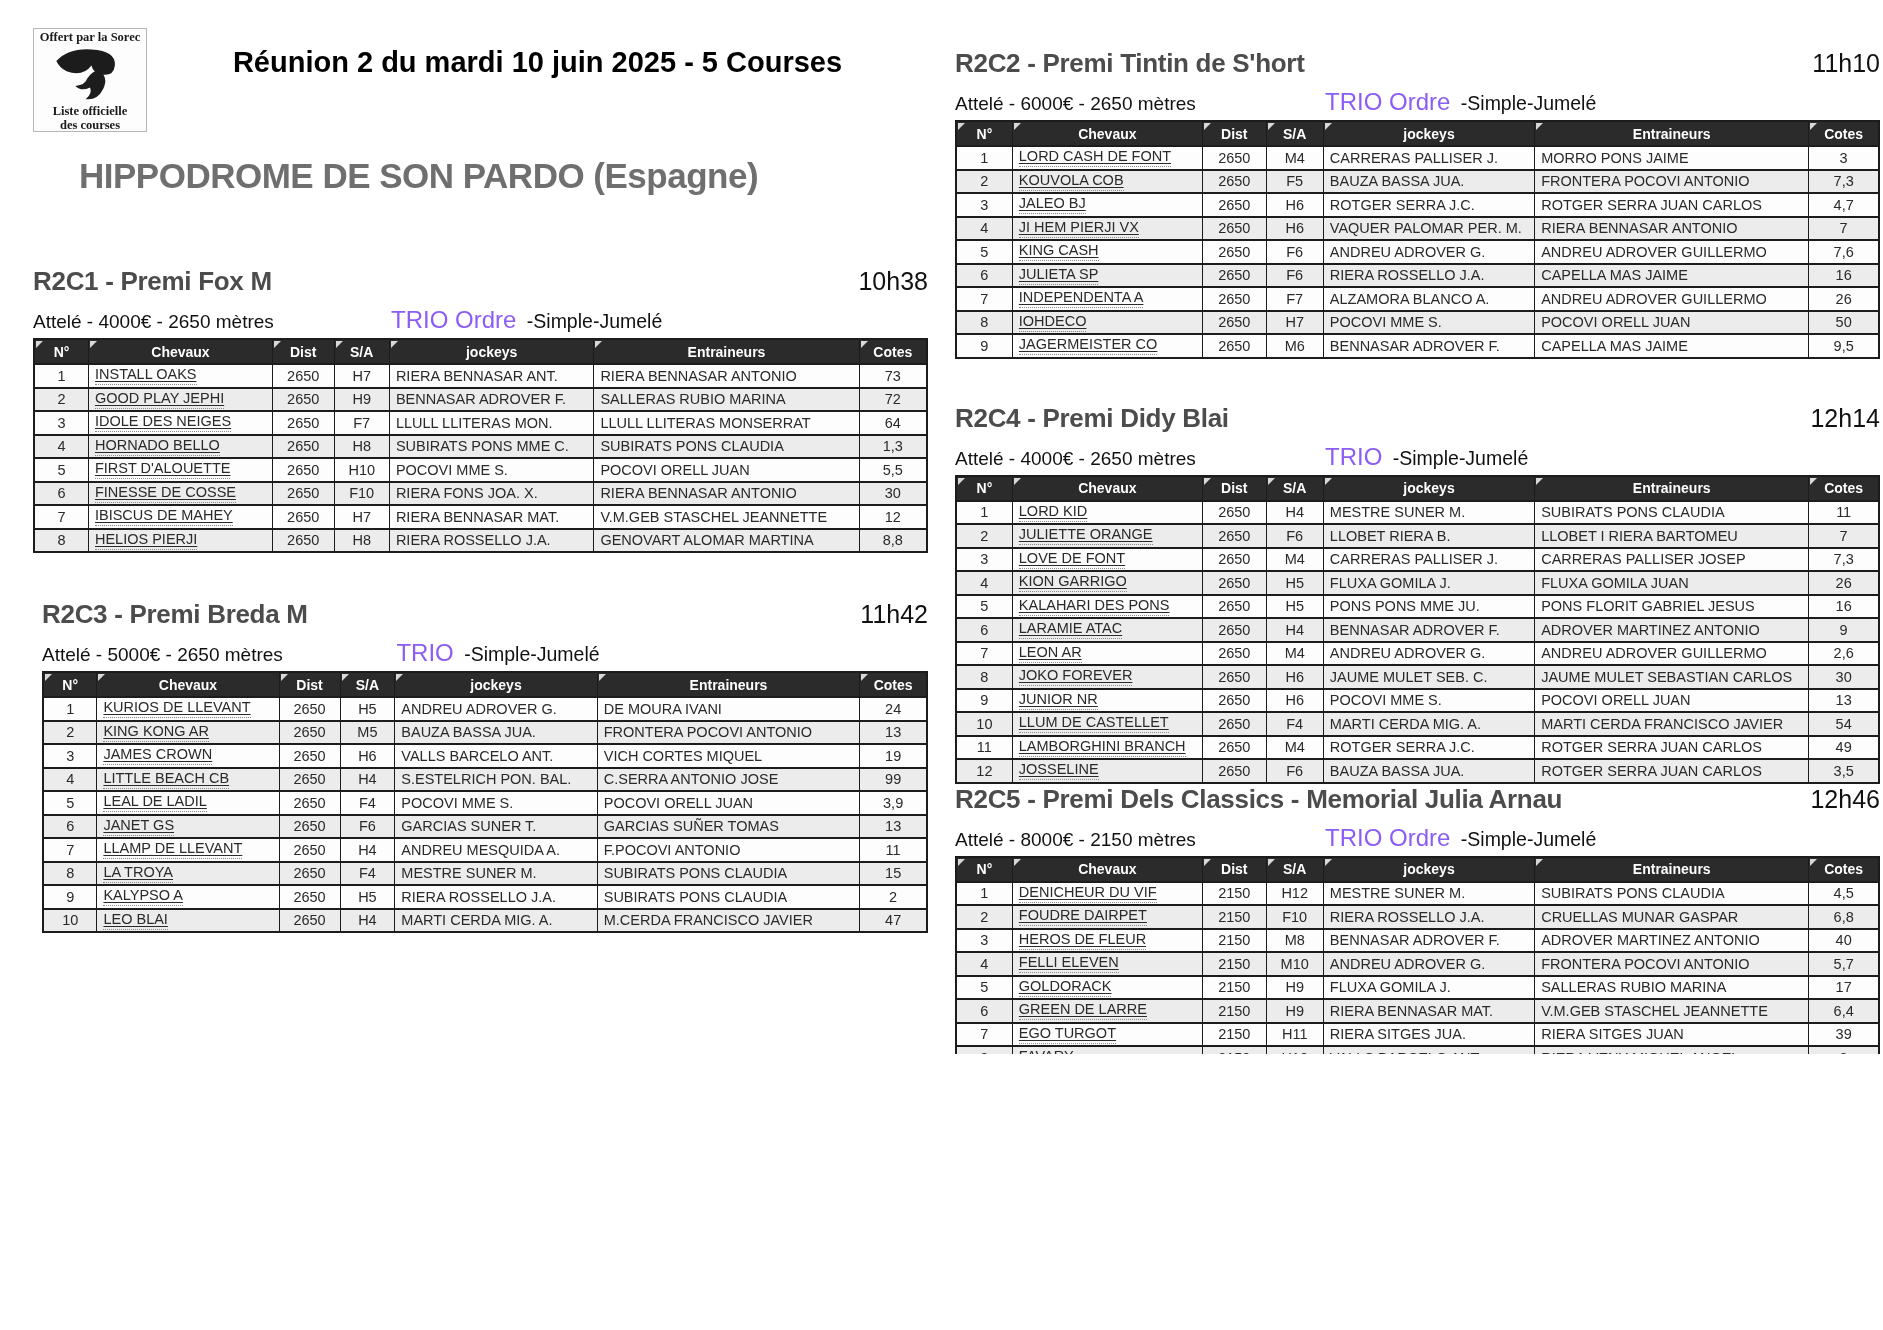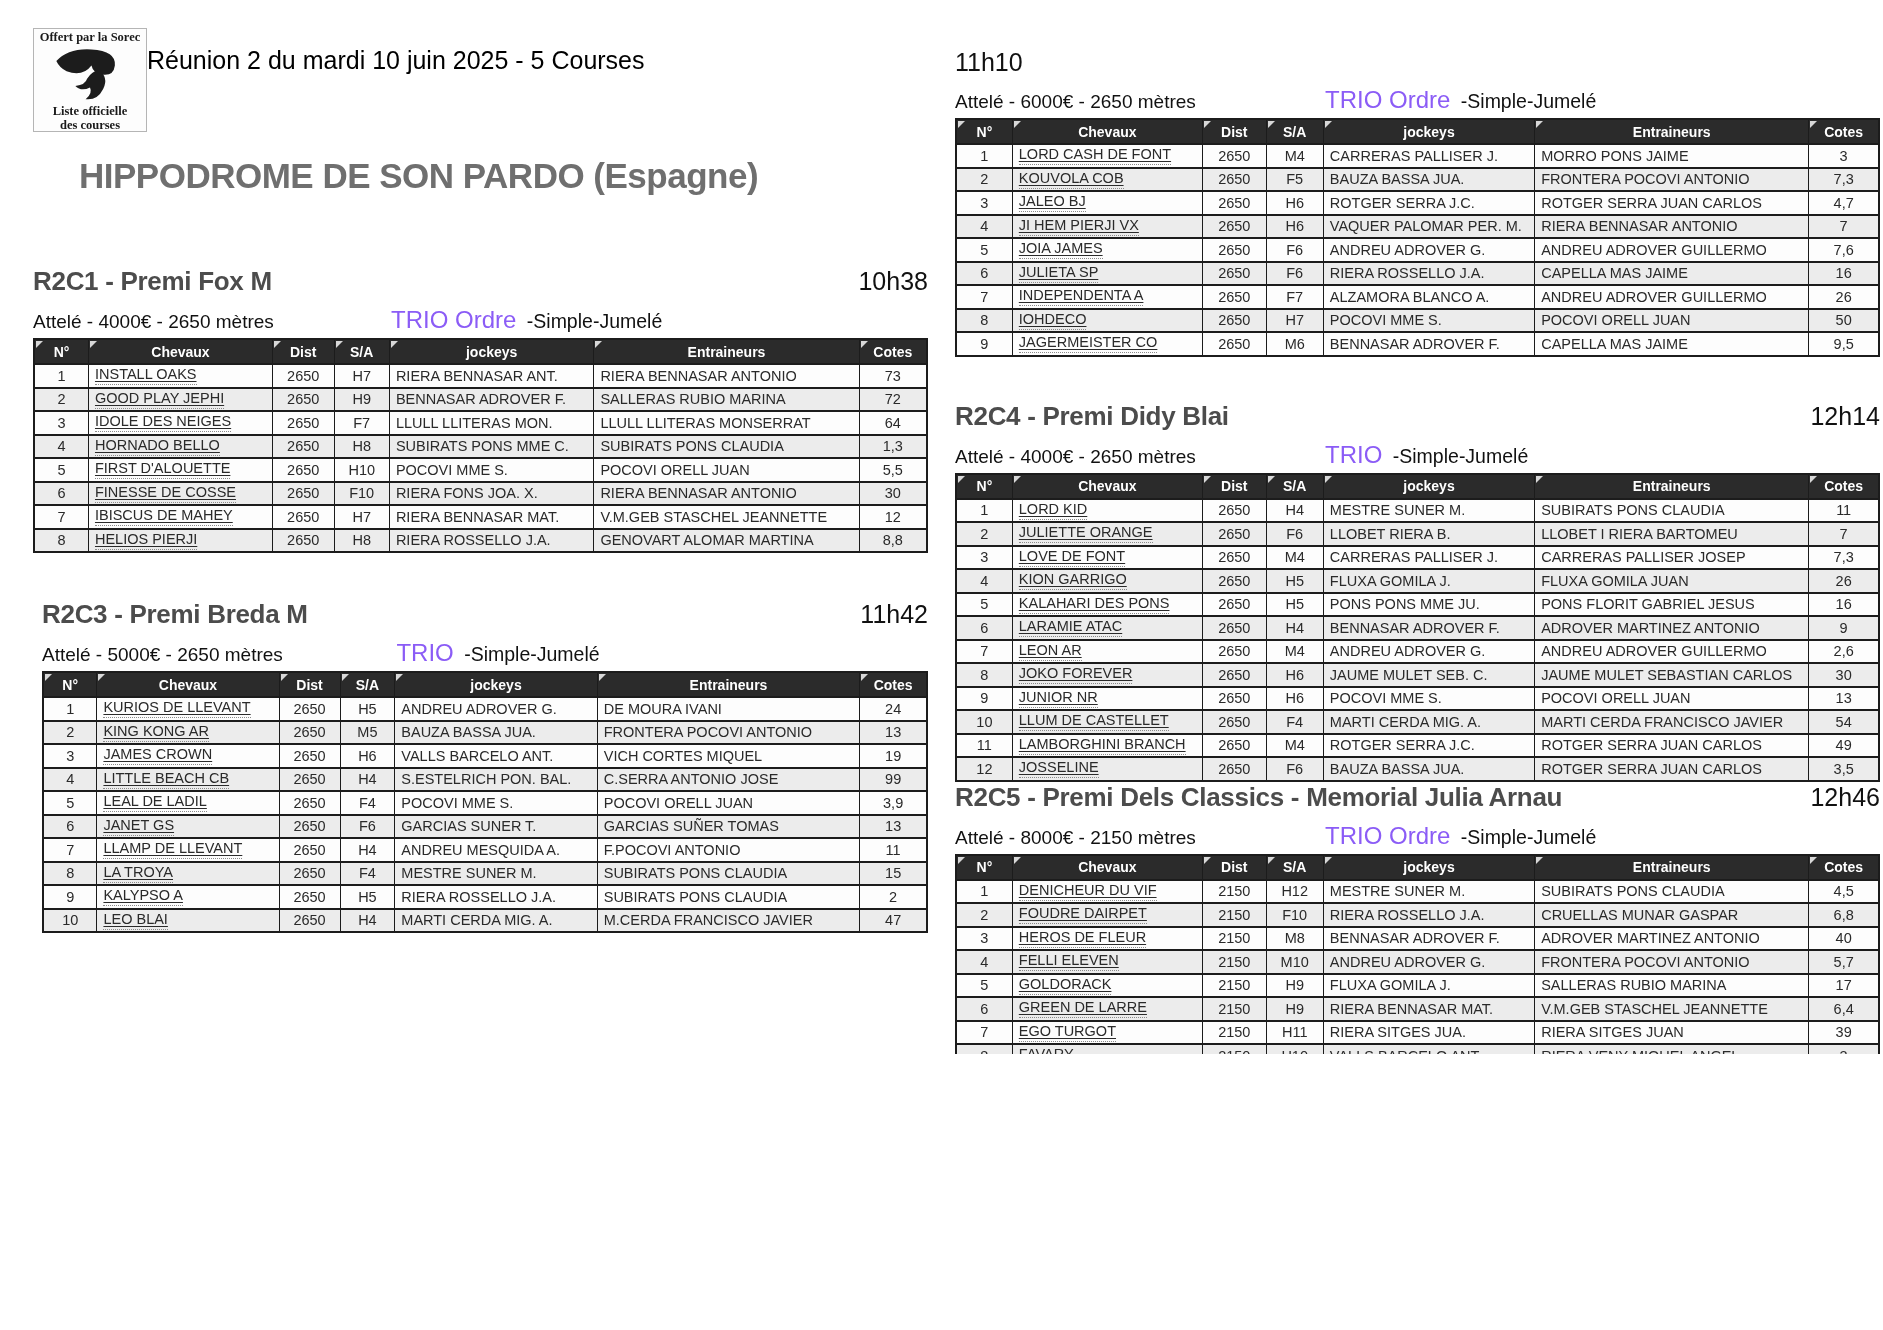--- a/index.html
+++ b/index.html
@@ -22,22 +22,22 @@
     border:1px solid #b5b5b5;
     background:#fdfdfd;
     display:flex; flex-direction:column; align-items:center;
     padding:2px 1px 1px 1px;
     font-family:"Liberation Serif", serif;
     font-weight:bold; font-size:12.5px; color:#1a1a1a;
     line-height:1.1; text-align:center;
   }
   .logo-art { flex:1; display:flex; align-items:center; justify-content:center; }
   .meeting-title {
-    flex:1; text-align:left;
-    font-size:25px; font-weight:normal; color:#000;
+    flex:1; text-align:center;
+    font-size:29px; font-weight:bold; color:#000;
     padding-top:18px; letter-spacing:0;
   }
   .hippodrome-title {
     margin:16px 0 0 46px;
     font-size:35px; font-weight:bold;
     color:#6f6f6f; letter-spacing:-0.5px;
     white-space:nowrap;
   }
 
   
@@ -356,20 +356,21 @@
           </tbody>
       </table>
     </section>
 
   </div>
 
   <div class="col-right">
 
     <section class="race">
       <div class="race-title-row">
+        <h2 class="race-title">R2C2 - Premi Tintin de S'hort</h2>
         <span class="race-time">11h10</span>
       </div>
       <div class="cond-row">
         <span class="cond">Attelé - 6000€ - 2650 mètres</span>
         <span class="bet">
           <span class="bet-main">TRIO Ordre</span>
           <span class="bet-sub">-Simple-Jumelé</span>
         </span>
       </div>
       <table class="race-table">
@@ -425,21 +426,21 @@
               <td class="c-c">4</td>
               <td class="c-l"><span class="horse">JI HEM PIERJI VX</span></td>
               <td class="c-c">2650</td>
               <td class="c-c">H6</td>
               <td class="c-l">VAQUER PALOMAR PER. M.</td>
               <td class="c-l">RIERA BENNASAR ANTONIO</td>
               <td class="c-c">7</td>
             </tr>
             <tr>
               <td class="c-c">5</td>
-              <td class="c-l"><span class="horse">JOIA JAMES</span></td>
+              <td class="c-l"><span class="horse">KING CASH</span></td>
               <td class="c-c">2650</td>
               <td class="c-c">F6</td>
               <td class="c-l">ANDREU ADROVER G.</td>
               <td class="c-l">ANDREU ADROVER GUILLERMO</td>
               <td class="c-c">7,6</td>
             </tr>
             <tr>
               <td class="c-c">6</td>
               <td class="c-l"><span class="horse">JULIETA SP</span></td>
               <td class="c-c">2650</td>

